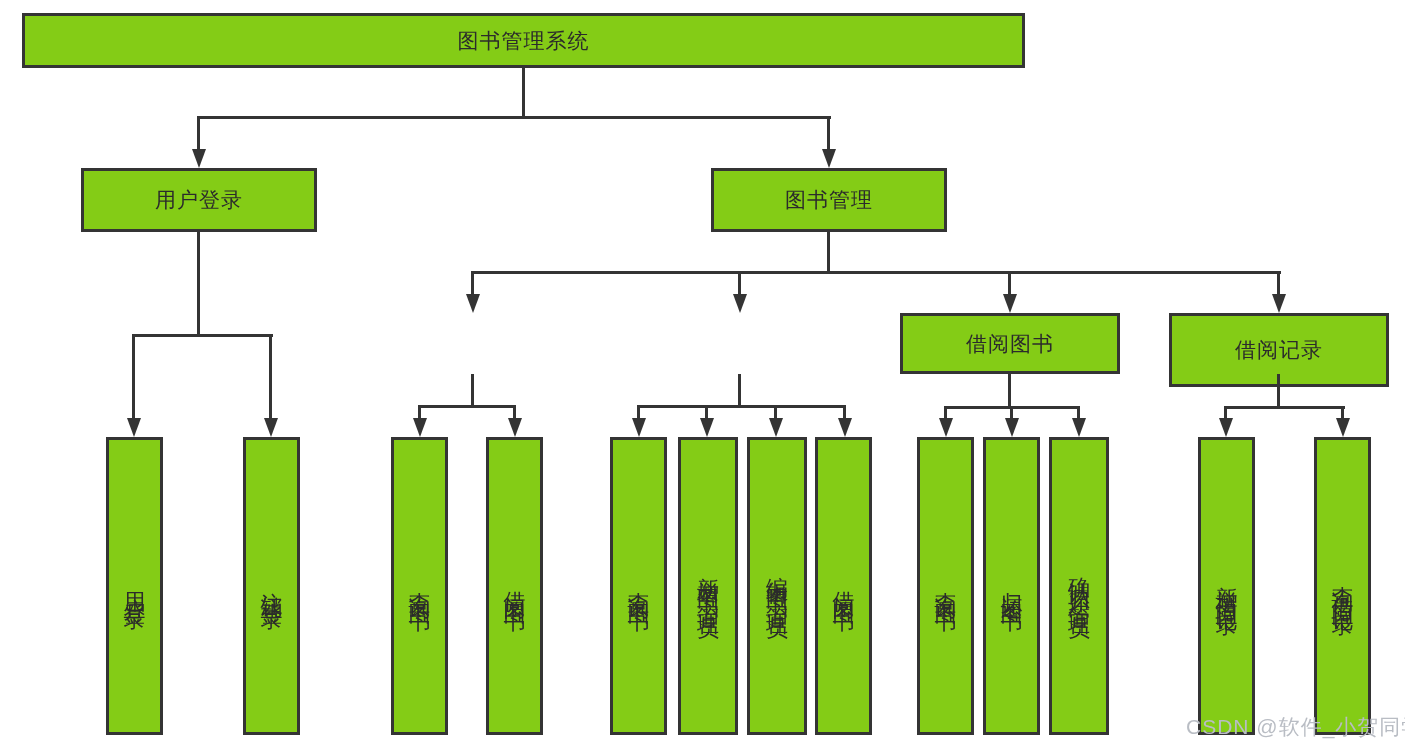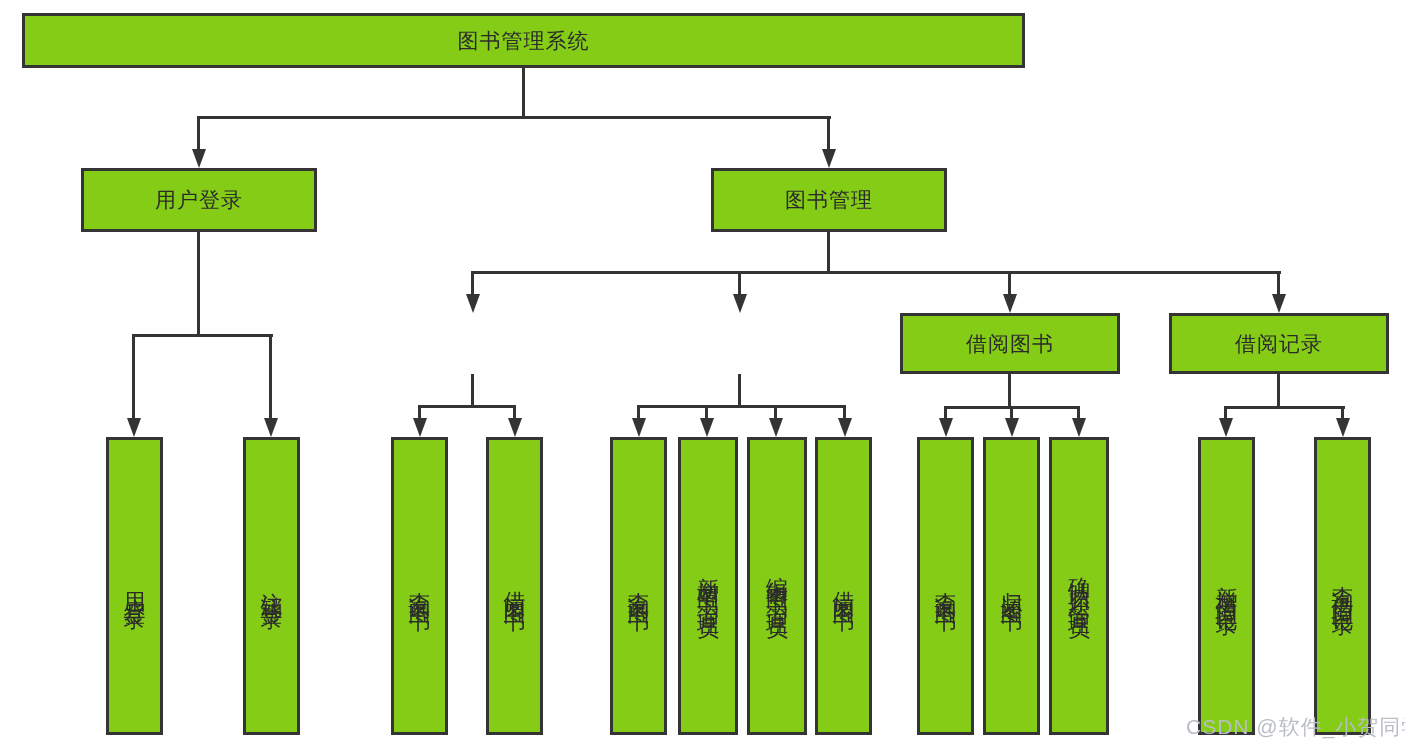--- a/index.html
+++ b/index.html
@@ -60,21 +60,21 @@
   <div class="box h" style="left:81px;top:168px;width:236px;height:64px;">
     <span>用户登录</span>
   </div>
   <div class="box h" style="left:711px;top:168px;width:236px;height:64px;text-align:right;">
     <span>图书管理</span>
   </div>
 
   <div class="box h" style="left:900px;top:313px;width:220px;height:61px;">
     <span>借阅图书</span>
   </div>
-  <div class="box h" style="left:1169px;top:313px;width:220px;height:61px;">
+  <div class="box h" style="left:1169px;top:313px;width:220px;height:74px;">
     <span>借阅记录</span>
   </div>
 
   <div class="box v" style="left:106px;top:437px;">
     <span class="vtext">用户登录</span>
   </div>
   <div class="box v" style="left:243px;top:437px;">
     <span class="vtext">注销登录</span>
   </div>
 

